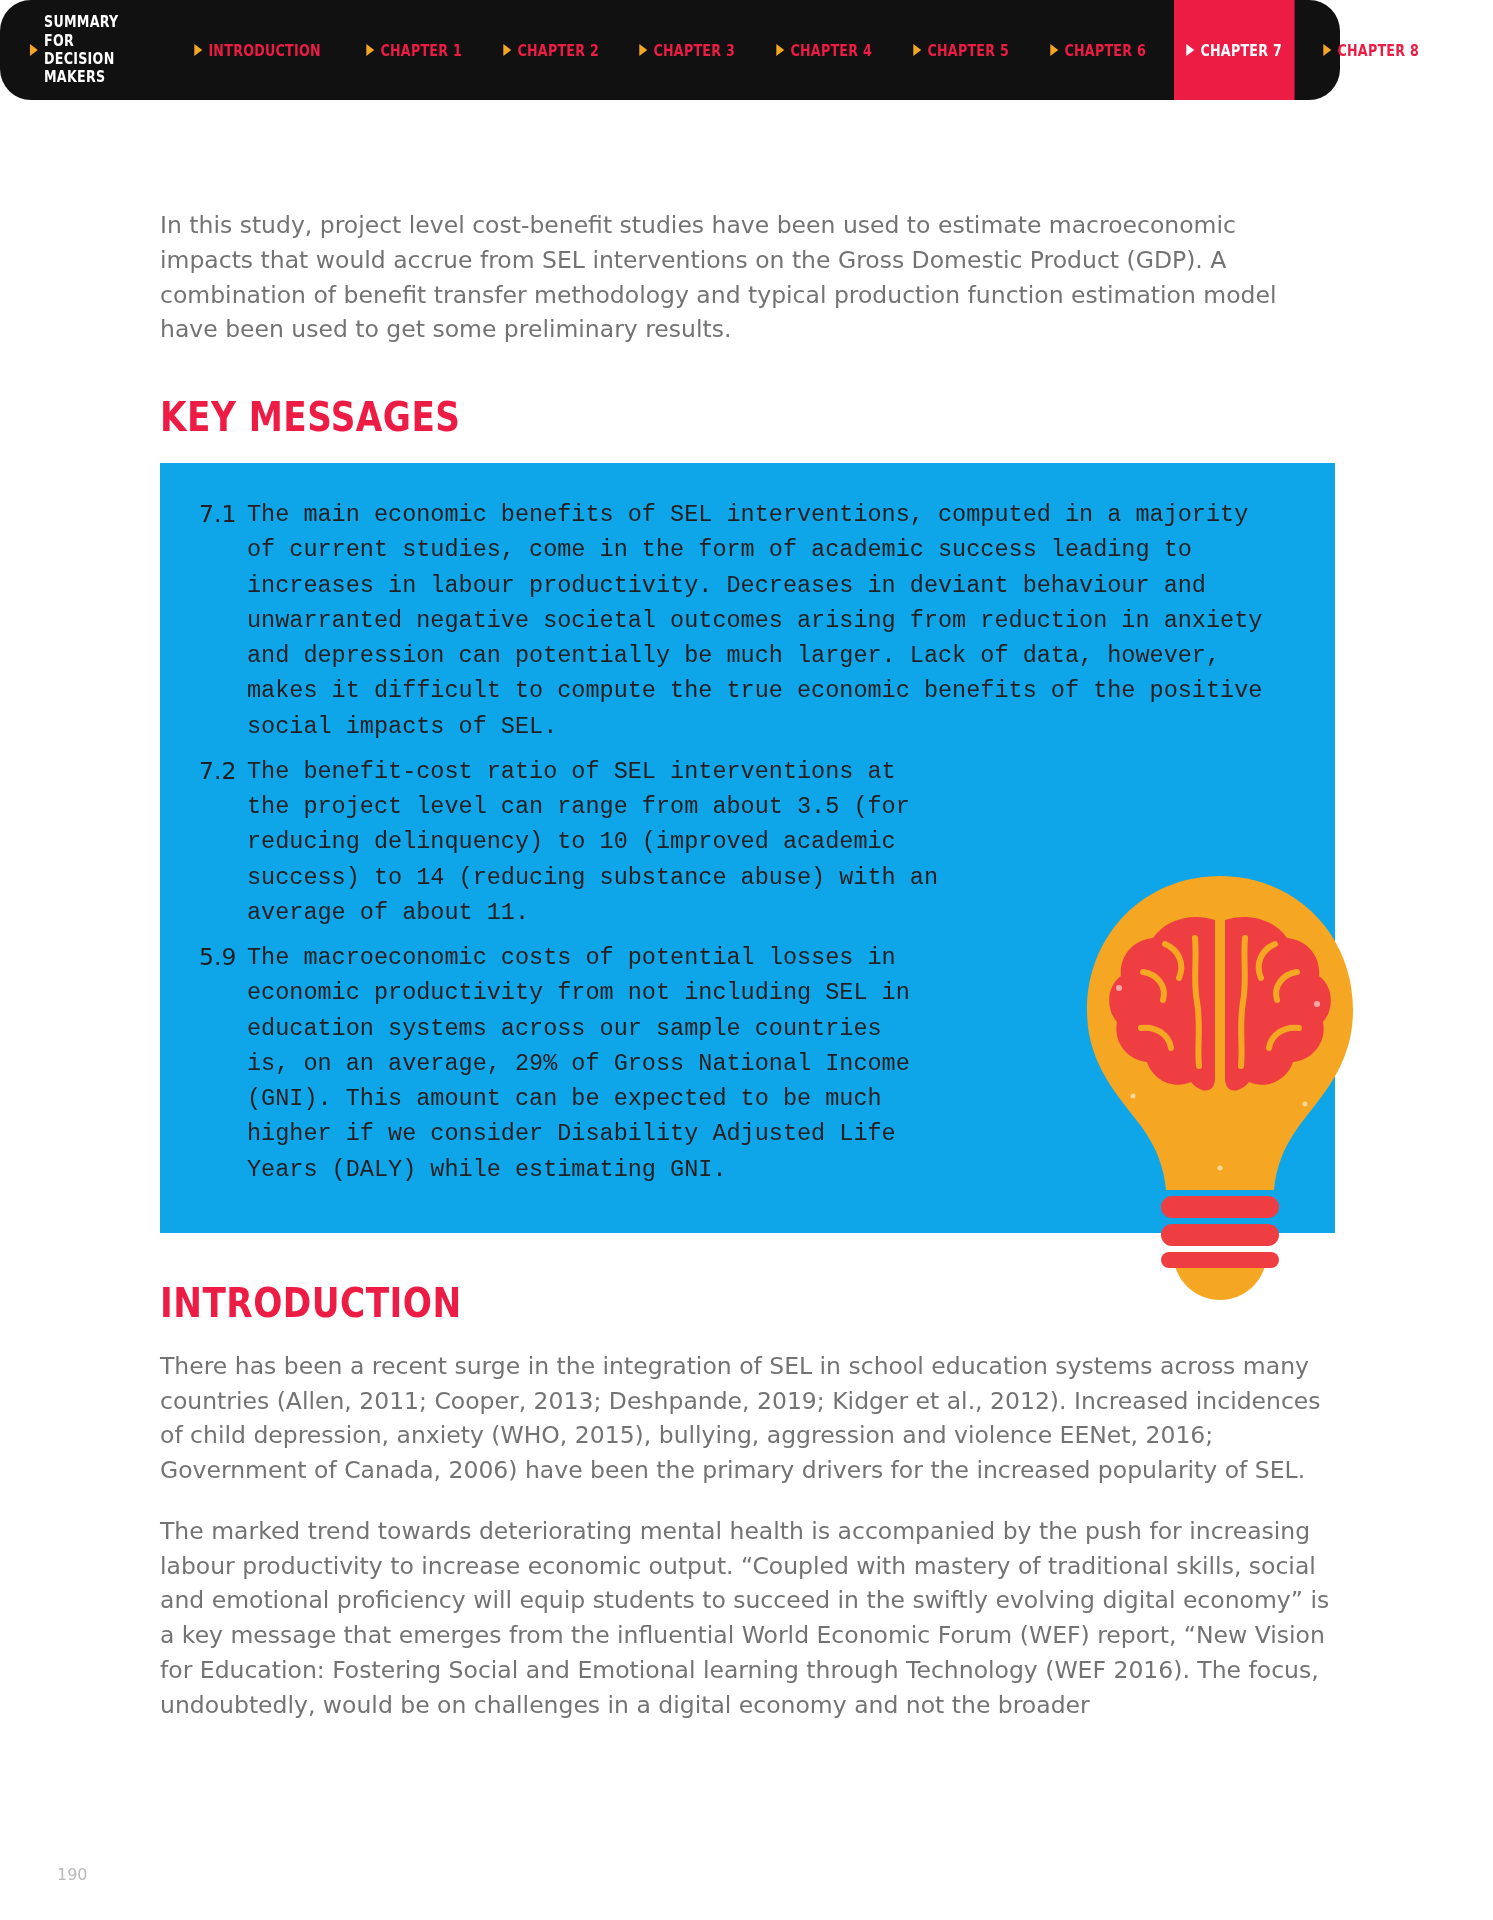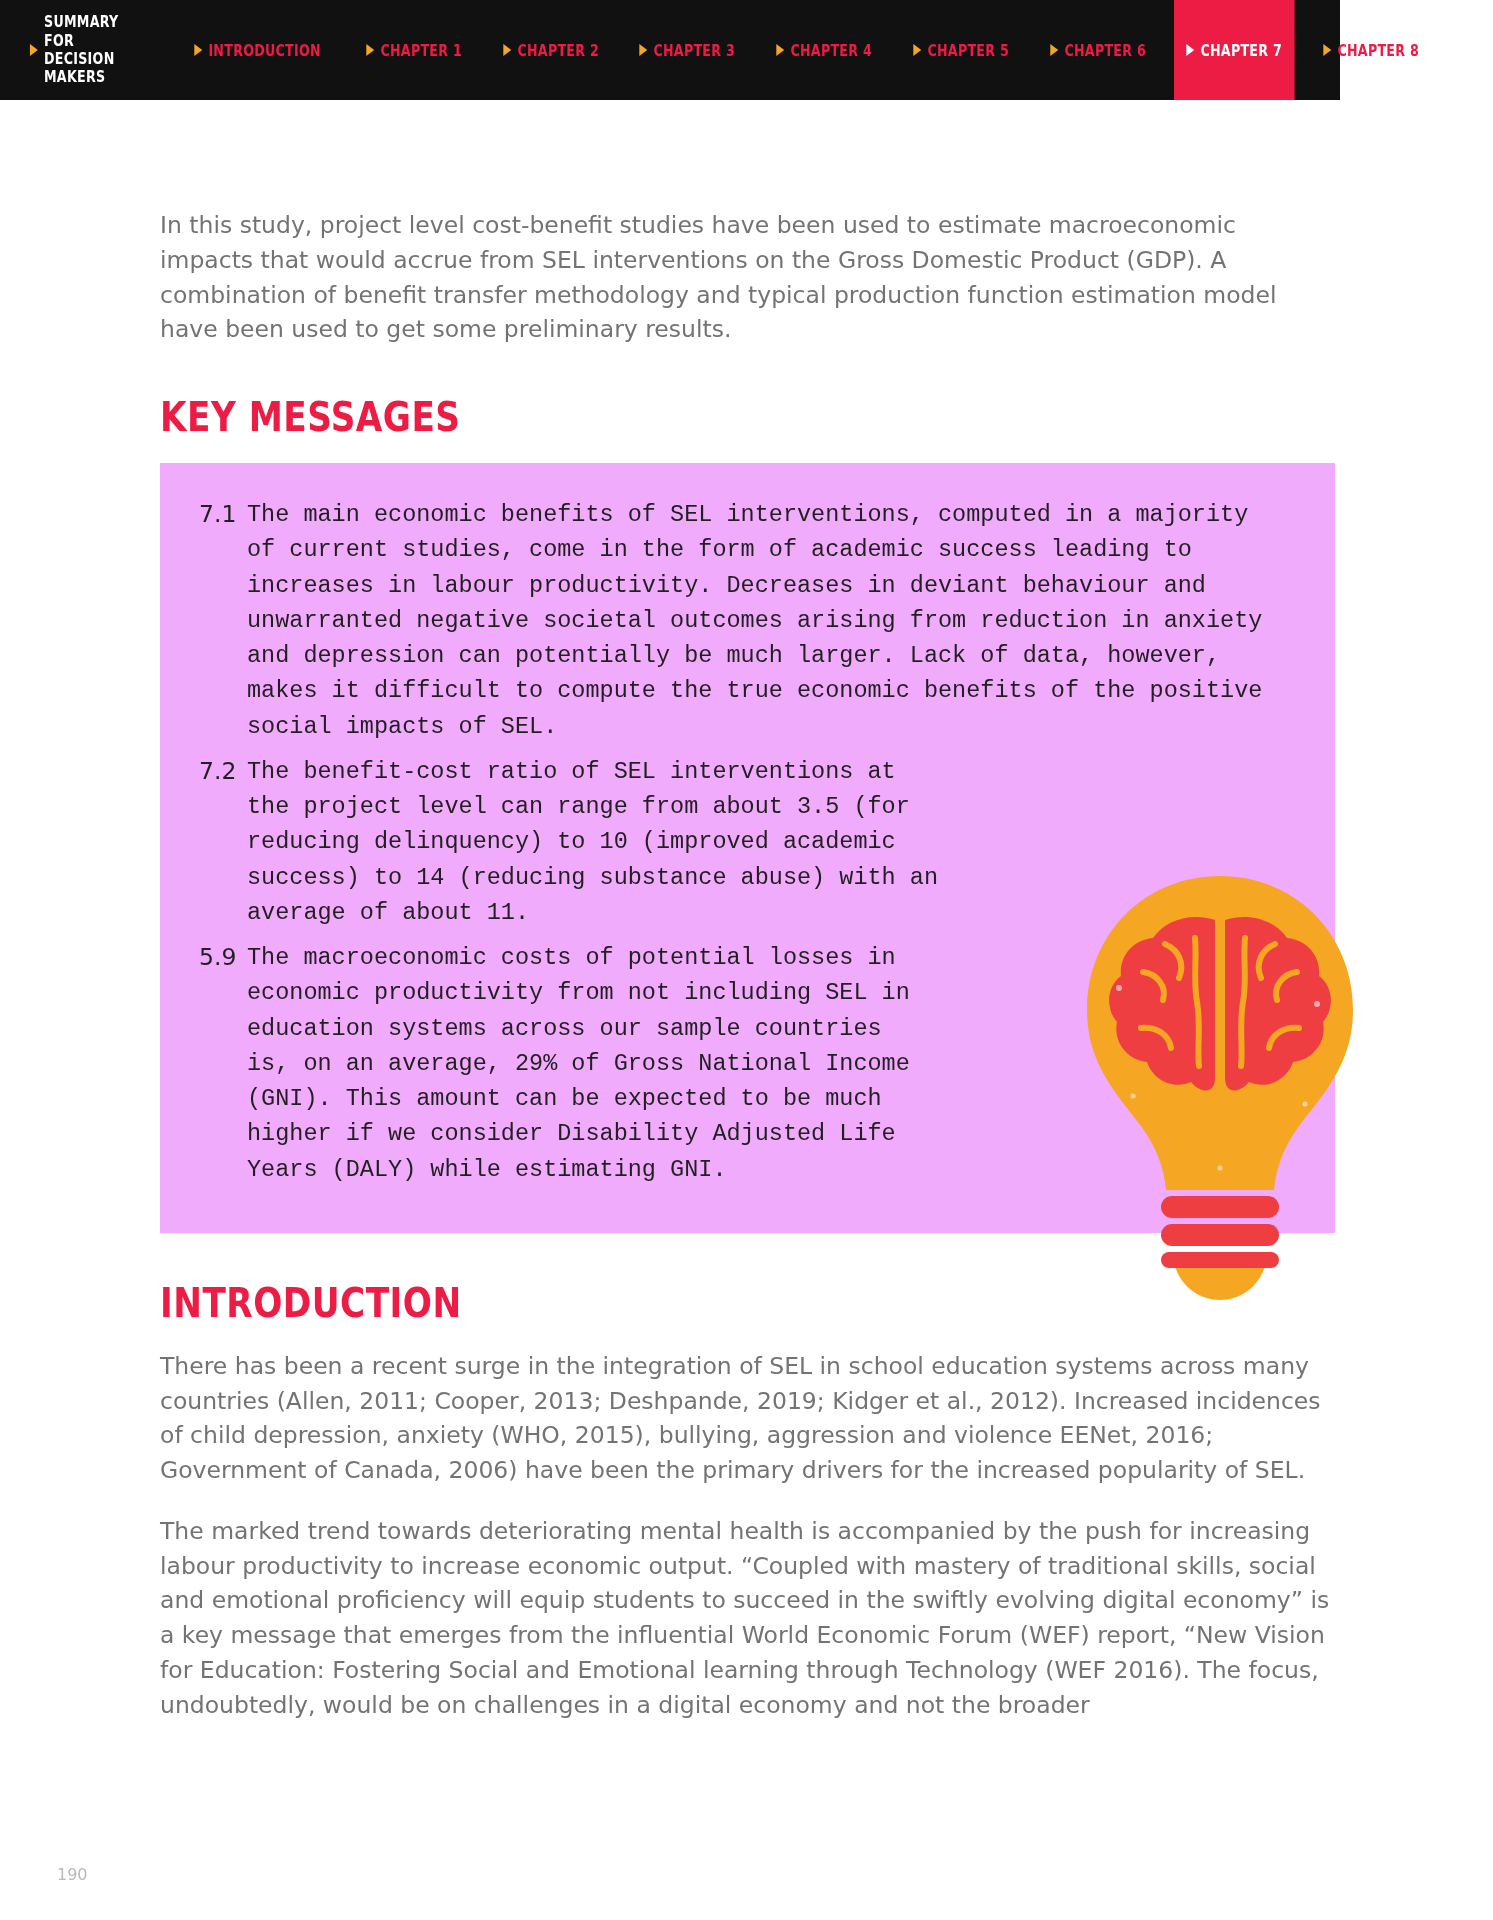--- a/index.html
+++ b/index.html
@@ -18,20 +18,21 @@
 
   
   .navbar {
     position: absolute;
     top: 0; left: 0;
     width: 1340px;
     height: 100px;
     background: #111111;
     display: flex;
     align-items: stretch;
+    border-radius: 31px;
   }
   .nav-item {
     display: flex;
     align-items: center;
     justify-content: flex-start;
     gap: 7px;
     padding: 0 14px;
     color: #ec1c45;
     font-size: 16px;
     font-weight: bold;
@@ -89,21 +90,21 @@
     letter-spacing: 0.5px;
     text-transform: uppercase;
     margin: 46px 0 22px 0;
     transform: scaleX(0.93);
     transform-origin: left center;
   }
 
   
   .key-box {
     position: relative;
-    background: #f0abfc;
+    background: #0ea5e9;
     padding: 34px 40px 36px 25px;
     box-sizing: border-box;
     width: 1175px;
     min-height: 566px;
   }
   .key-item {
     display: flex;
     align-items: flex-start;
     margin-bottom: 10px;
   }

